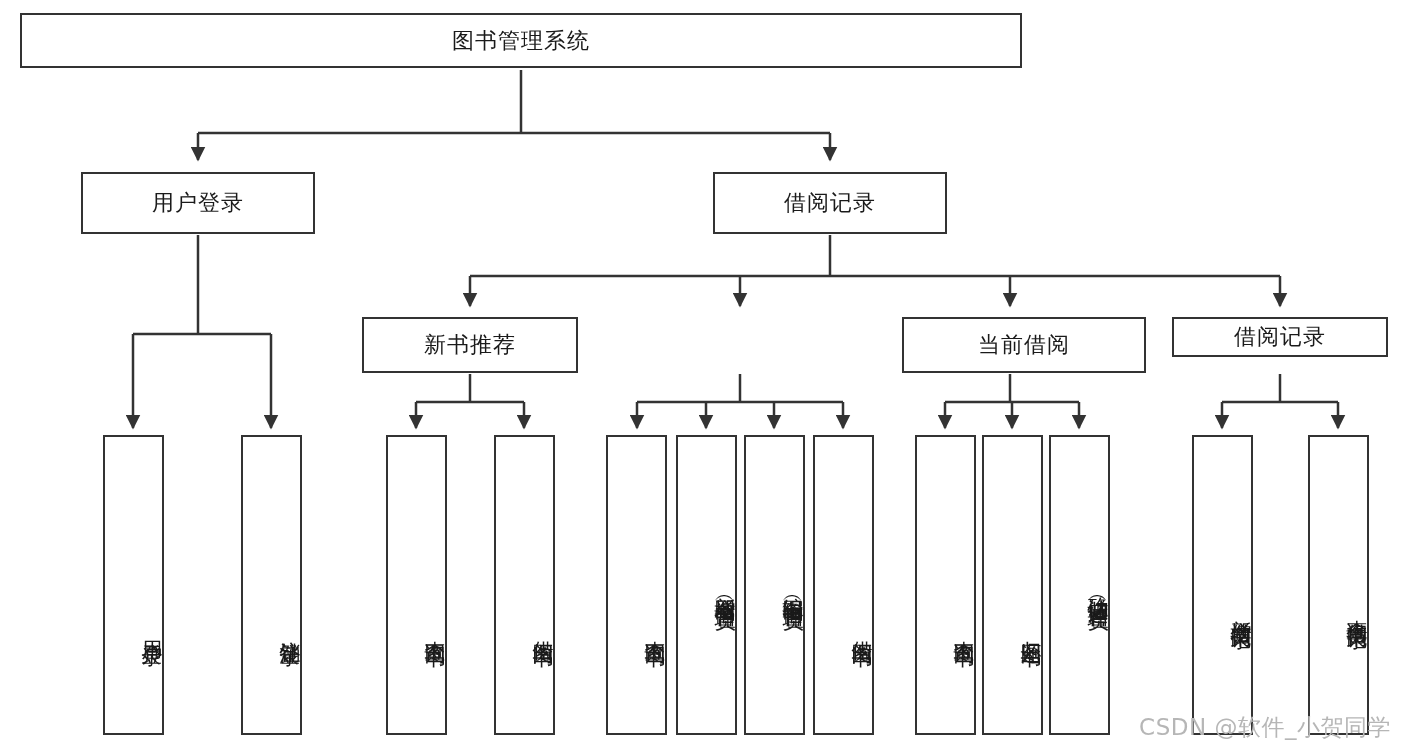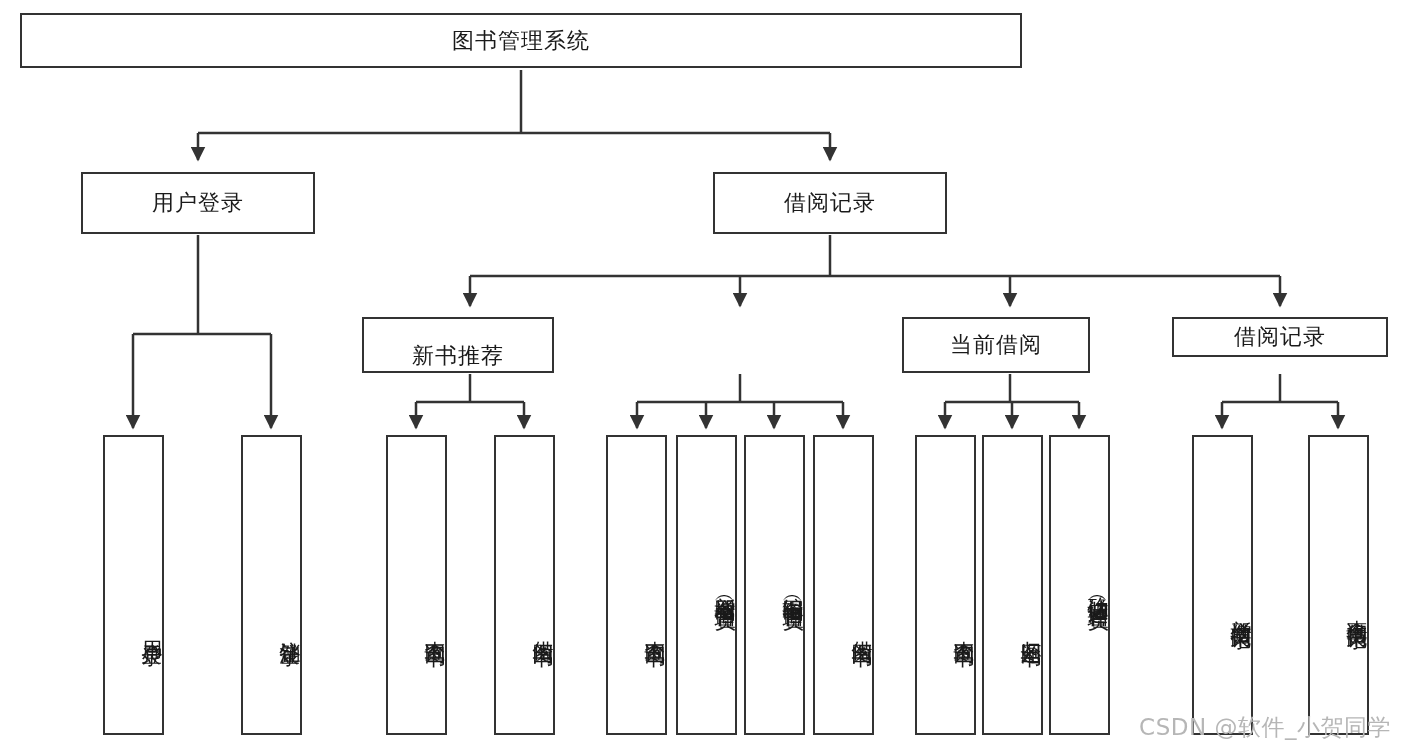--- a/index.html
+++ b/index.html
@@ -126,24 +126,24 @@
     <span class="label">图书管理系统</span>
   </div>
 
   <div class="node horiz" style="left:81px; top:172px; width:234px; height:62px;">
     <span class="label">用户登录</span>
   </div>
   <div class="node horiz" style="left:713px; top:172px; width:234px; height:62px;">
     <span class="label">借阅记录</span>
   </div>
 
-  <div class="node horiz" style="left:362px; top:317px; width:192px; height:56px;align-items:flex-end;">
+  <div class="node horiz" style="left:362px; top:317px; width:216px; height:56px;">
     <span class="label">新书推荐</span>
   </div>
-  <div class="node horiz" style="left:902px; top:317px; width:188px; height:56px;">
+  <div class="node horiz" style="left:902px; top:317px; width:244px; height:56px;">
     <span class="label">当前借阅</span>
   </div>
   <div class="node horiz" style="left:1172px; top:317px; width:216px; height:40px;">
     <span class="label">借阅记录</span>
   </div>
 
   <div class="node vert" style="left:103px; top:435px; width:61px; height:300px; padding-top:86px;">
     <span class="label">用户登录</span>
   </div>
   <div class="node vert" style="left:241px; top:435px; width:61px; height:300px; padding-top:86px;">

